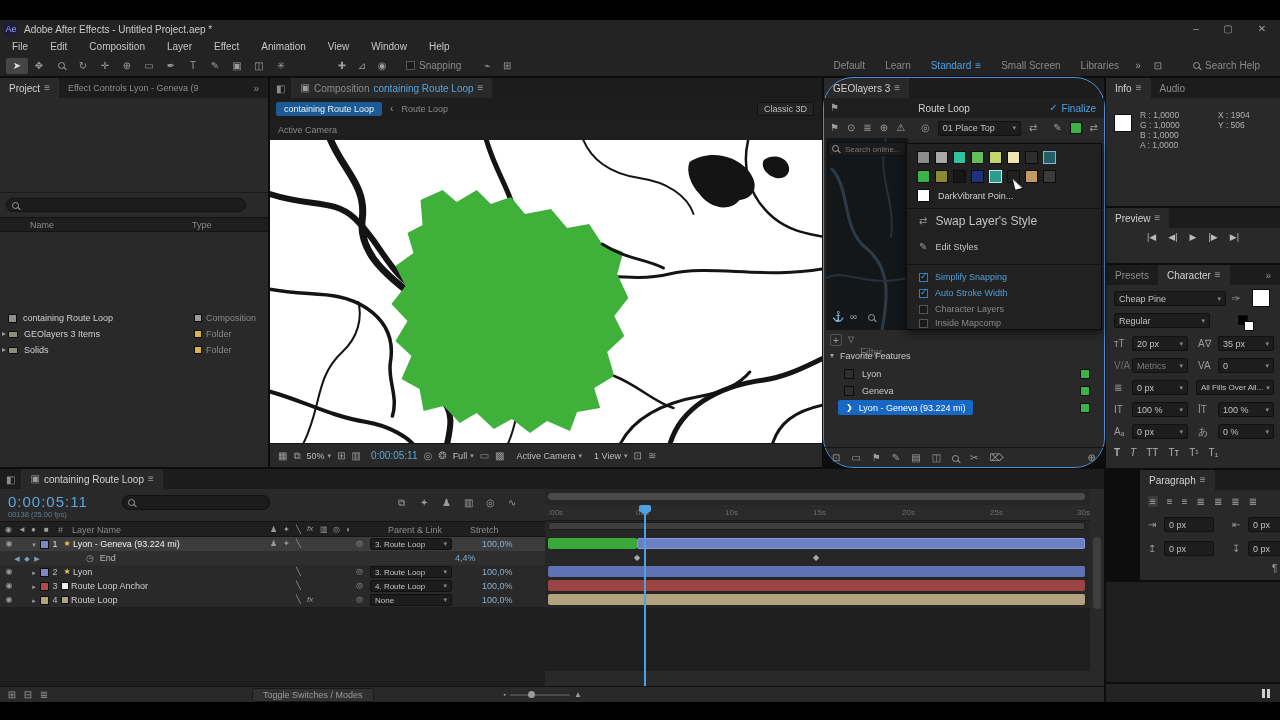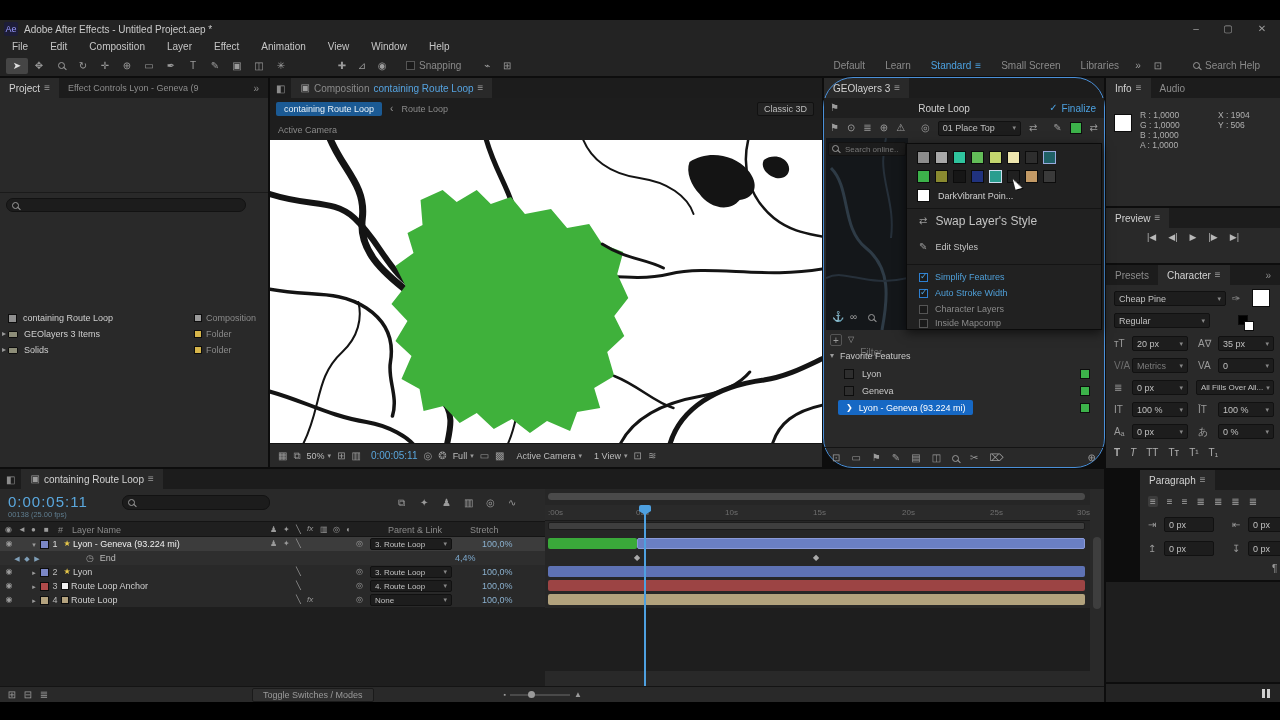--- a/index.html
+++ b/index.html
@@ -111,20 +111,24 @@
           <span>Effect Controls Lyon - Geneva (9</span>
         </div>
       <div style="flex:1"></div>
       <div class="tab">»</div>
     </div>
     <div class="a" style="left:0;top:20px;width:268px;height:95px;background:#292929;border-bottom:1px solid #1a1a1a;"></div>
     <div class="a" style="left:0;top:115px;width:268px;height:24px;display:flex;align-items:center;padding:0 6px;">
       <span class="mag" style="position:absolute;left:12px;z-index:2;"></span>
       <input style="width: 240px; height: 14px;" value="">
     </div>
+    <div class="a" style="left:0;top:139px;width:268px;height:15px;background:#1e1e1e;border-top:1px solid #141414;border-bottom:1px solid #141414;display:flex;align-items:center;">
+      <span class="dim" style="margin-left:30px;font-size:9px;">Name</span>
+      <span class="dim" style="margin-left:138px;font-size:9px;">Type</span>
+    </div>
 
     <div class="trow" style="left:0;top:232px;width:268px;top:233px;position:absolute;">
       <span class="chip" style="width:9px;height:9px;background:#8f8f8f;margin-left:8px;"></span>
       <span style="margin-left:6px;color:#cfcfcf;font-size:9px;">containing Route Loop</span>
       <span class="chip" style="width:8px;height:8px;background:#9a9a9a;margin-left:auto;margin-right:4px;"></span>
       <span class="dim" style="width:62px;font-size:9px;">Composition</span>
     </div>
     <div class="trow" style="left:0;top:249px;width:268px;position:absolute;">
       <span class="ic" style="margin-left:2px;font-size:8px;">▸</span>
       <span class="chip" style="width:10px;height:7px;background:#8d8d78;margin-left:2px;border-radius:1px;"></span>
@@ -301,21 +305,21 @@
         <span class="ic">⇄</span>
         <span style="font-size:12px;color:#c4c4c4;">Swap Layer's Style</span>
       </div>
       <div style="position:absolute;left:12px;top:98px;display:flex;gap:8px;align-items:center;">
         <span class="ic">✎</span>
         <span style="font-size:9px;color:#c4c4c4;">Edit Styles</span>
       </div>
       <div style="position:absolute;left:0;top:120px;width:100%;border-top:1px solid #141414;"></div>
       <div style="position:absolute;left:12px;top:128px;display:flex;gap:7px;align-items:center;">
         <span class="cbx ck"></span>
-        <span style="font-size:9px;color:#4f9fd8;">Simplify Features</span>
+        <span style="font-size:9px;color:#4f9fd8;">Simplify Snapping</span>
       </div>
       <div style="position:absolute;left:12px;top:144px;display:flex;gap:7px;align-items:center;">
         <span class="cbx ck"></span>
         <span style="font-size:9px;color:#4f9fd8;">Auto Stroke Width</span>
       </div>
       <div style="position:absolute;left:12px;top:160px;display:flex;gap:7px;align-items:center;">
         <span class="cbx"></span>
         <span style="font-size:9px;color:#8a8a8a;">Character Layers</span>
       </div>
       <div style="position:absolute;left:12px;top:174px;display:flex;gap:7px;align-items:center;">

